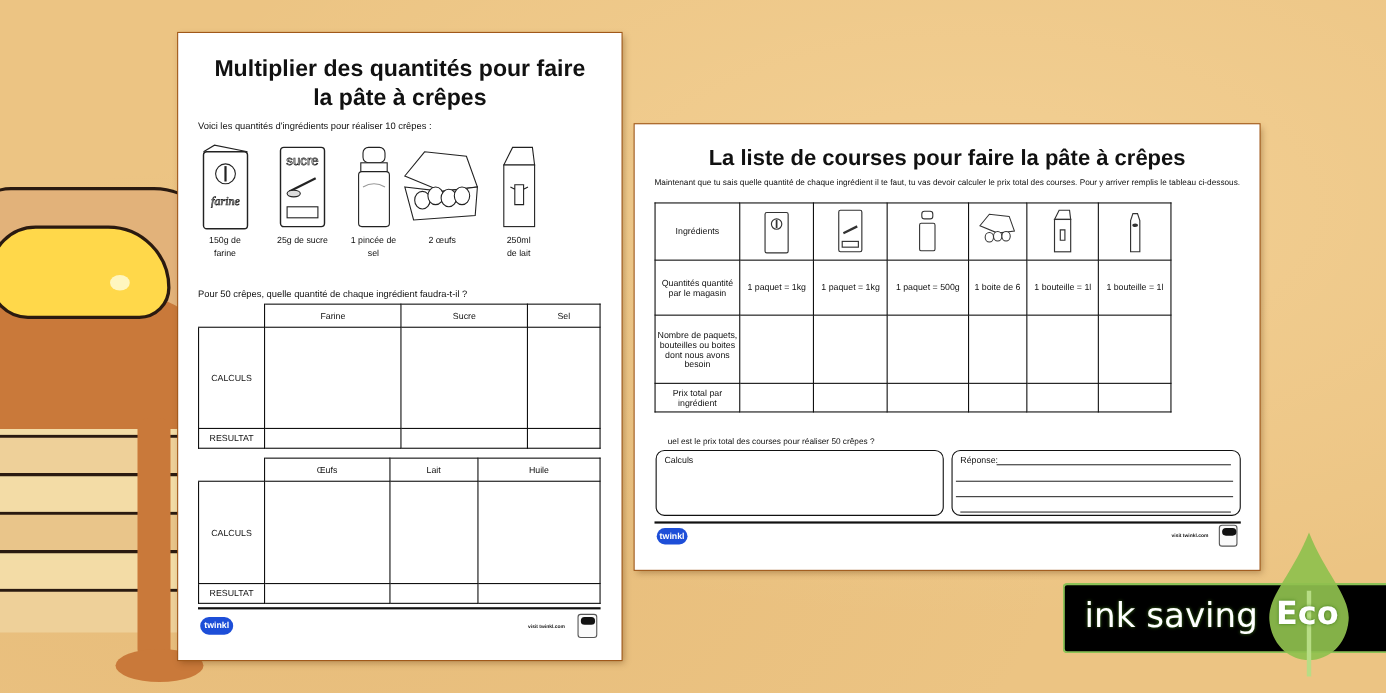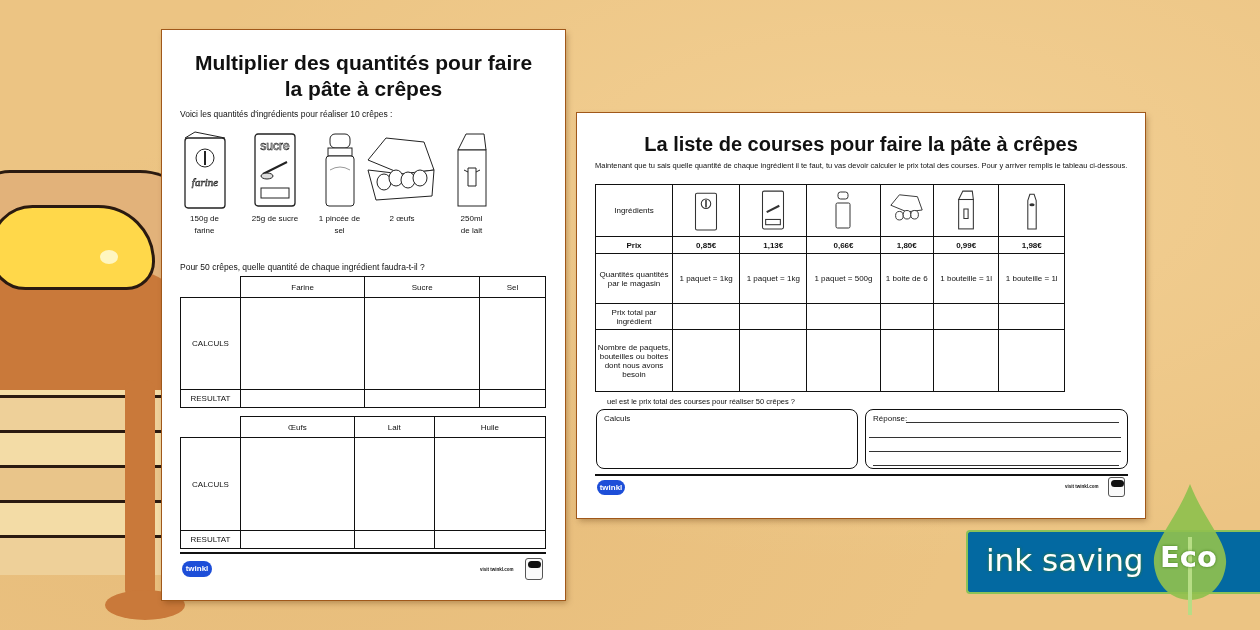--- a/index.html
+++ b/index.html
@@ -59,21 +59,21 @@
     position: absolute; left: 0; width: 100%; top: 20px;
     text-align: center; font-weight: bold; font-size: 20px;
     font-family: "Liberation Sans", sans-serif;
   }
   .rbox { position: absolute; border: 1.5px solid #111; border-radius: 8px; font-size: 8px; font-family: "Liberation Sans", sans-serif; padding: 4px 7px; }
   .ans-line { position: absolute; height: 1px; background: #333; }
 
   
   .eco-banner {
     position: absolute; left: 966px; top: 530px; width: 294px; height: 64px;
-    background: #0369a1; border: 2px solid #8cc257; border-right: none; border-radius: 4px 0 0 4px;
+    background: #000000; border: 2px solid #8cc257; border-right: none; border-radius: 4px 0 0 4px;
   }
   .eco-text {
     position: absolute; left: 18px; top: 10px; font-size: 31px; color: #fff;
     font-family: "DejaVu Sans", sans-serif; text-shadow: 0 0 3px #3f7a19;
   }
   .leaf {
     position: absolute; left: 1150px; top: 482px; width: 80px; height: 135px;
   }
   .eco-word {
     position: absolute; left: 1160px; top: 540px; font-size: 29px; font-weight: bold; color: #fff;
@@ -256,49 +256,40 @@
               <path d="M14 38 L22 38 L22 56 L14 56 Z" fill="none" stroke="#333" stroke-width="2"></path>
             </svg>
       </td>
       <td>
         <svg width="16" height="42" viewBox="0 0 28 80">
               <path d="M10 10 L6 22 L6 76 L22 76 L22 22 L18 10 Z" fill="#fff" stroke="#333" stroke-width="2"></path>
               <ellipse cx="14" cy="30" rx="5" ry="3" fill="#333"></ellipse>
             </svg>
       </td>
     </tr>
-    <tr style="height:17px;font-weight:bold;">
-      <td>Prix</td>
-      <td>0,85€</td>
-      <td>1,13€</td>
-      <td>0,66€</td>
-      <td>1,80€</td>
-      <td>0,99€</td>
-      <td>1,98€</td>
-    </tr>
     <tr style="height:50px;">
-      <td>Quantités quantités par le magasin</td>
+      <td>Quantités quantité par le magasin</td>
       <td>1 paquet = 1kg</td>
       <td>1 paquet = 1kg</td>
       <td>1 paquet = 500g</td>
       <td>1 boite de 6</td>
       <td>1 bouteille = 1l</td>
       <td>1 bouteille = 1l</td>
     </tr>
+    <tr style="height:62px;">
+      <td>Nombre de paquets, bouteilles ou boites dont nous avons besoin</td>
+      <td></td>
+      <td></td>
+      <td></td>
+      <td></td>
+      <td></td>
+      <td></td>
+    </tr>
     <tr style="height:26px;">
       <td>Prix total par ingrédient</td>
-      <td></td>
-      <td></td>
-      <td></td>
-      <td></td>
-      <td></td>
-      <td></td>
-    </tr>
-    <tr style="height:62px;">
-      <td>Nombre de paquets, bouteilles ou boites dont nous avons besoin</td>
       <td></td>
       <td></td>
       <td></td>
       <td></td>
       <td></td>
       <td></td>
     </tr>
   </tbody>
     </table>
 

